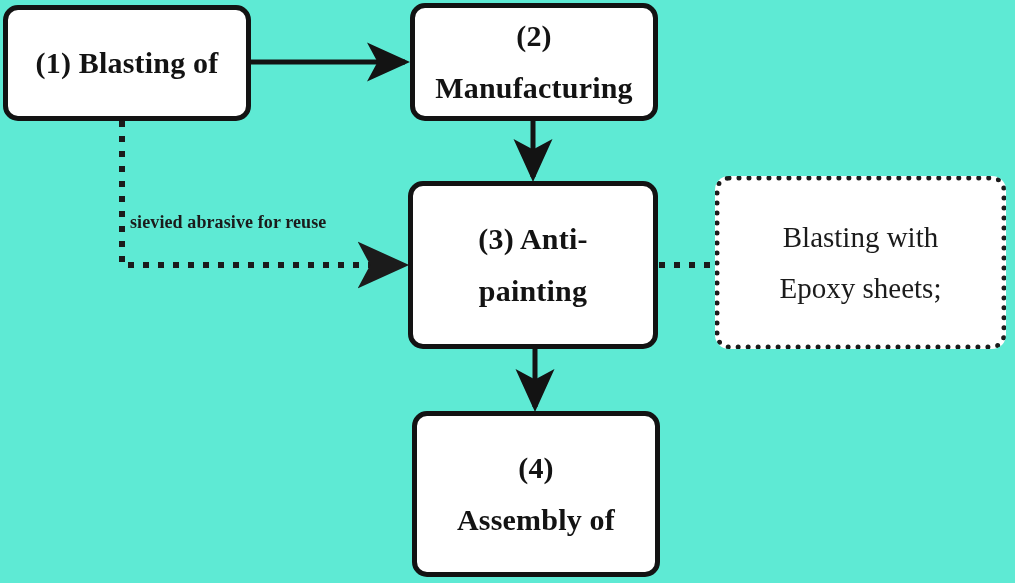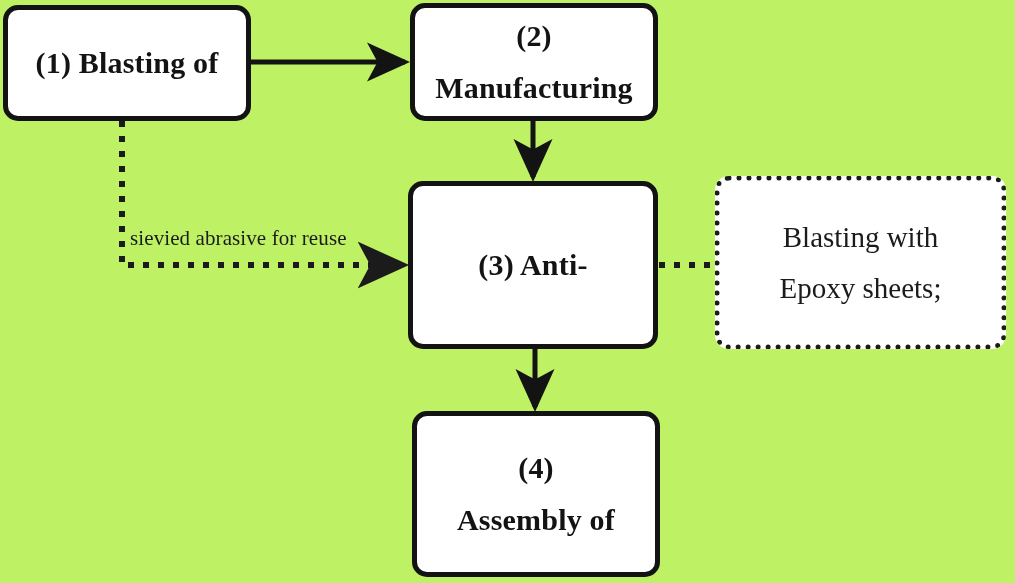--- a/index.html
+++ b/index.html
@@ -4,21 +4,21 @@
 <style>
   html, body {
     margin: 0;
     padding: 0;
     background: #ffffff;
   }
   #canvas {
     position: relative;
     width: 1015px;
     height: 583px;
-    background: #bef264;
+    background: #5eead4;
     overflow: hidden;
     font-family: "Liberation Serif", "DejaVu Serif", serif;
   }
   .node {
     position: absolute;
     box-sizing: border-box;
     border: 5px solid #131313;
     border-radius: 15px;
     background: #ffffff;
     display: flex;
@@ -81,23 +81,23 @@
   .edge-svg {
     position: absolute;
     left: 0; top: 0;
     width: 1015px;
     height: 583px;
     pointer-events: none;
   }
   #reuse-label {
     position: absolute;
     left: 130px;
-    top: 226px;
-    font-size: 21px;
-    font-weight: normal;
+    top: 212px;
+    font-size: 18px;
+    font-weight: bold;
     color: #1b1b1b;
     white-space: nowrap;
     letter-spacing: 0.1px;
   }
 </style>
 </head>
 <body>
 
 <div id="canvas">
 
@@ -136,20 +136,21 @@
     <span class="line">(1) Blasting of</span>
   </div>
 
   <div class="node" id="node-2">
     <span class="line">(2)</span>
     <span class="line">Manufacturing</span>
   </div>
 
   <div class="node" id="node-3">
     <span class="line">(3) Anti-</span>
+    <span class="line">painting</span>
   </div>
 
   <div class="node" id="node-4">
     <span class="line">(4)</span>
     <span class="line">Assembly of</span>
   </div>
 
   <div id="annotation-box">
     <span class="line">Blasting with</span>
     <span class="line">Epoxy sheets;</span>

